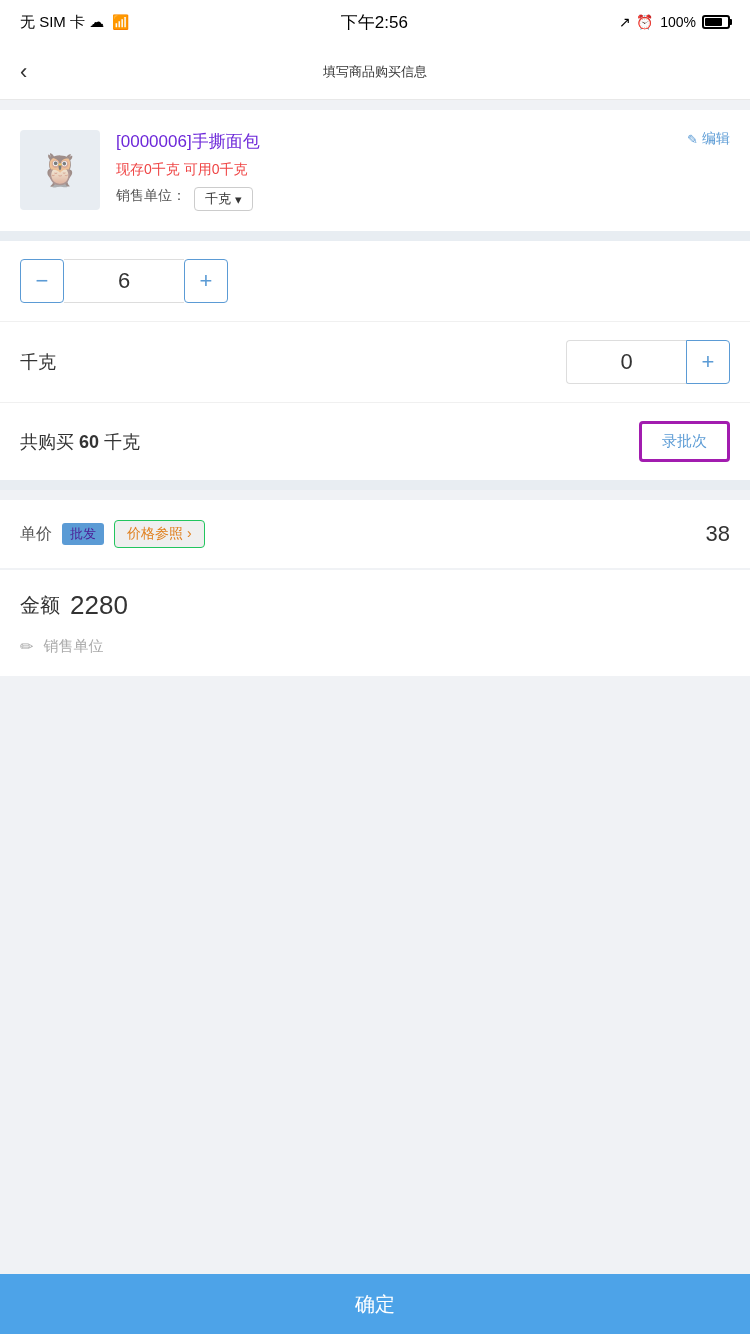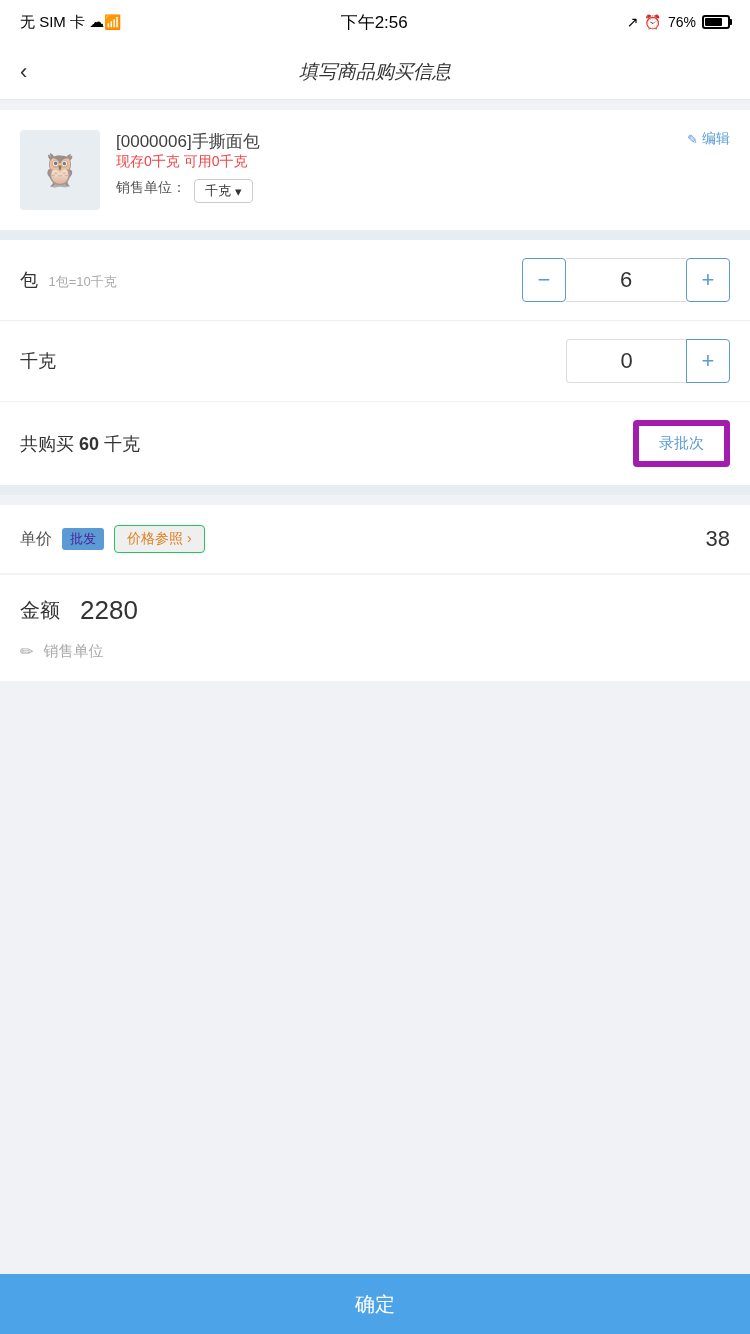--- a/index.html
+++ b/index.html
@@ -18,21 +18,21 @@
       width: 750px;
       height: 44px;
       background: #fff;
       display: flex;
       align-items: center;
       justify-content: space-between;
       padding: 0 20px;
       font-size: 15px;
       color: #000;
     }
-    .status-left { display: flex; align-items: center; font-size: 15px; }
+    .status-left { display: flex; align-items: center; gap: 8px; font-size: 15px; }
     .status-center { font-size: 17px; font-weight: 500; }
     .status-right { display: flex; align-items: center; gap: 6px; font-size: 14px; }
     .wifi-icon { font-size: 14px; }
     .battery-bar {
       width: 28px; height: 14px; border: 2px solid #000; border-radius: 3px;
       position: relative; display: inline-flex; align-items: center; padding: 1px;
     }
     .battery-bar::after {
       content: ''; width: 2px; height: 6px; background: #000;
       position: absolute; right: -4px; top: 50%; transform: translateY(-50%);
@@ -52,24 +52,23 @@
       border-bottom: 1px solid #e8e8e8;
     }
     .nav-back {
       position: absolute;
       left: 20px;
       font-size: 22px;
       color: #333;
       cursor: pointer;
     }
     .nav-title {
-      font-size: 19px;
+      font-size: 13px;
       font-weight: 500;
       color: #333;
-      font-style: italic;
     }
 
     
     .product-card {
       background: #fff;
       margin-top: 10px;
       padding: 20px;
       display: flex;
       align-items: flex-start;
       gap: 16px;
@@ -87,21 +86,22 @@
     }
     .product-thumb-icon {
       font-size: 32px;
       color: #7a9bb5;
       opacity: 0.6;
     }
     .product-info { flex: 1; }
     .product-name {
       font-size: 17px;
       font-weight: 500;
-      color: #404040;
+      color: #6d28d9;
+      margin-bottom: 8px;
     }
     .product-stock {
       font-size: 14px;
       color: #ef4444;
       margin-bottom: 8px;
     }
     .product-unit-row {
       display: flex;
       align-items: flex-start;
       gap: 8px;
@@ -183,21 +183,21 @@
     
     .total-row {
       display: flex;
       align-items: center;
       padding: 18px 20px;
       background: #fff;
     }
     .total-label { flex: 1; font-size: 18px; color: #333; }
     .total-label span { font-weight: 500; }
     .batch-btn {
-      border: 6px solid #a21caf;
+      border: 3px solid #a21caf;
       color: #5b9bd5;
       background: #fff;
       border-radius: 4px;
       padding: 8px 20px;
       font-size: 15px;
       cursor: pointer;
     }
 
     
     .price-section {
@@ -236,21 +236,21 @@
     }
 
     
     .amount-section {
       background: #fff;
       margin-top: 2px;
       padding: 20px;
     }
     .amount-row { display: flex; align-items: center; margin-bottom: 16px; }
     .amount-label { font-size: 20px; color: #333; font-weight: 400; }
-    .amount-value { font-size: 26px; color: #333; font-weight: 500; margin-left: 20px; text-align: right; }
+    .amount-value { font-size: 26px; color: #333; font-weight: 500; margin-left: 10px; text-align: right; }
     .note-row {
       display: flex;
       align-items: center;
       gap: 10px;
       color: #aaa;
       font-size: 15px;
     }
     .pencil-icon { font-size: 16px; }
 
     
@@ -281,21 +281,21 @@
 
 <div class="status-bar">
   <div class="status-left">
     <span>无 SIM 卡 ☁</span>
     <span class="wifi-icon">📶</span>
   </div>
   <div class="status-center">下午2:56</div>
   <div class="status-right">
     <span>↗</span>
     <span>⏰</span>
-    <span>76%</span>
+    <span>100%</span>
     <div class="battery-bar">
       <div class="battery-fill"></div>
     </div>
   </div>
 </div>
 
 <div class="nav-bar">
   <span class="nav-back">‹</span>
   <span class="nav-title">填写商品购买信息</span>
 </div>
@@ -319,24 +319,20 @@
     <span class="edit-icon">✎</span>
     <span>编辑</span>
   </div>
 </div>
 
 <div class="section-divider"></div>
 
 <div class="qty-section">
 
   <div class="qty-row">
-    <div class="qty-label-block">
-      <span class="qty-label-main">包</span>
-      <span class="qty-label-sub">1包=10千克</span>
-    </div>
     <div class="qty-control">
       <button class="qty-btn">−</button>
       <input class="qty-input" type="text" value="6" style="">
       <button class="qty-btn">+</button>
     </div>
   </div>
 
   <div class="qty-row">
     <div class="qty-label-block">
       <span class="qty-label-main">千克</span>

